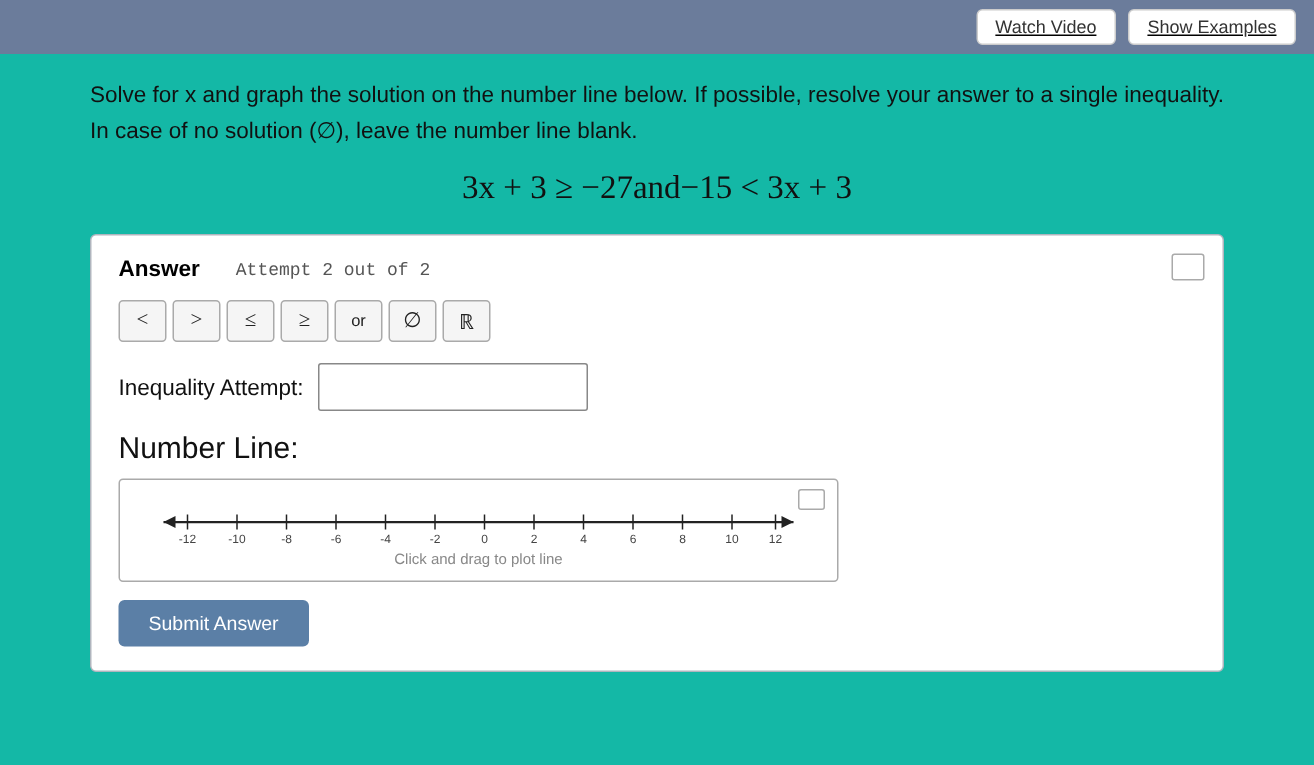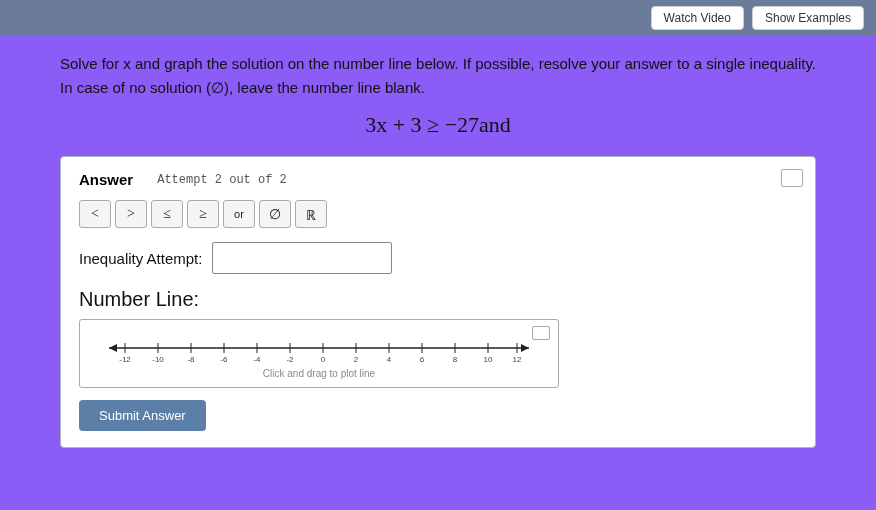--- a/index.html
+++ b/index.html
@@ -12,33 +12,34 @@
       display: flex;
       flex-direction: column;
       align-items: center;
     }
     .top-bar {
       width: 100%;
       display: flex;
       justify-content: flex-end;
       padding: 6px 12px;
       gap: 8px;
+      text-decoration: underline;
     }
     .top-btn {
       background: white;
       border: 1px solid #ccc;
       border-radius: 4px;
       padding: 4px 12px;
       font-size: 12px;
       cursor: pointer;
       color: #333;
       font-family: Arial, sans-serif;
     }
     .main-content {
-      background: #8b5cf6;
+      background: #14b8a6;
       width: 100%;
       flex: 1;
       display: flex;
       flex-direction: column;
       align-items: center;
       padding: 16px 60px 10px 60px;
     }
     .problem-text {
       font-size: 15px;
       color: #111;
@@ -198,20 +199,21 @@
   <button class="top-btn">Watch Video</button>
   <button class="top-btn">Show Examples</button>
 </div>
 
 <div class="main-content">
   <div class="problem-text">Solve for x and graph the solution on the number line below. If possible, resolve your answer to a single inequality. In case of no solution (∅), leave the number line blank.</div>
 
   <div class="equation-row">
     <span>3x + 3 ≥ −27</span>
     <span>and</span>
+    <span>−15 &lt; 3x + 3</span>
   </div>
 
   <div class="answer-box">
     <div class="answer-header">
       <span class="answer-label">Answer</span>
       <span class="attempt-label">Attempt 2 out of 2</span>
     </div>
     <div class="copy-icon"></div>
 
     <div class="symbol-buttons">

